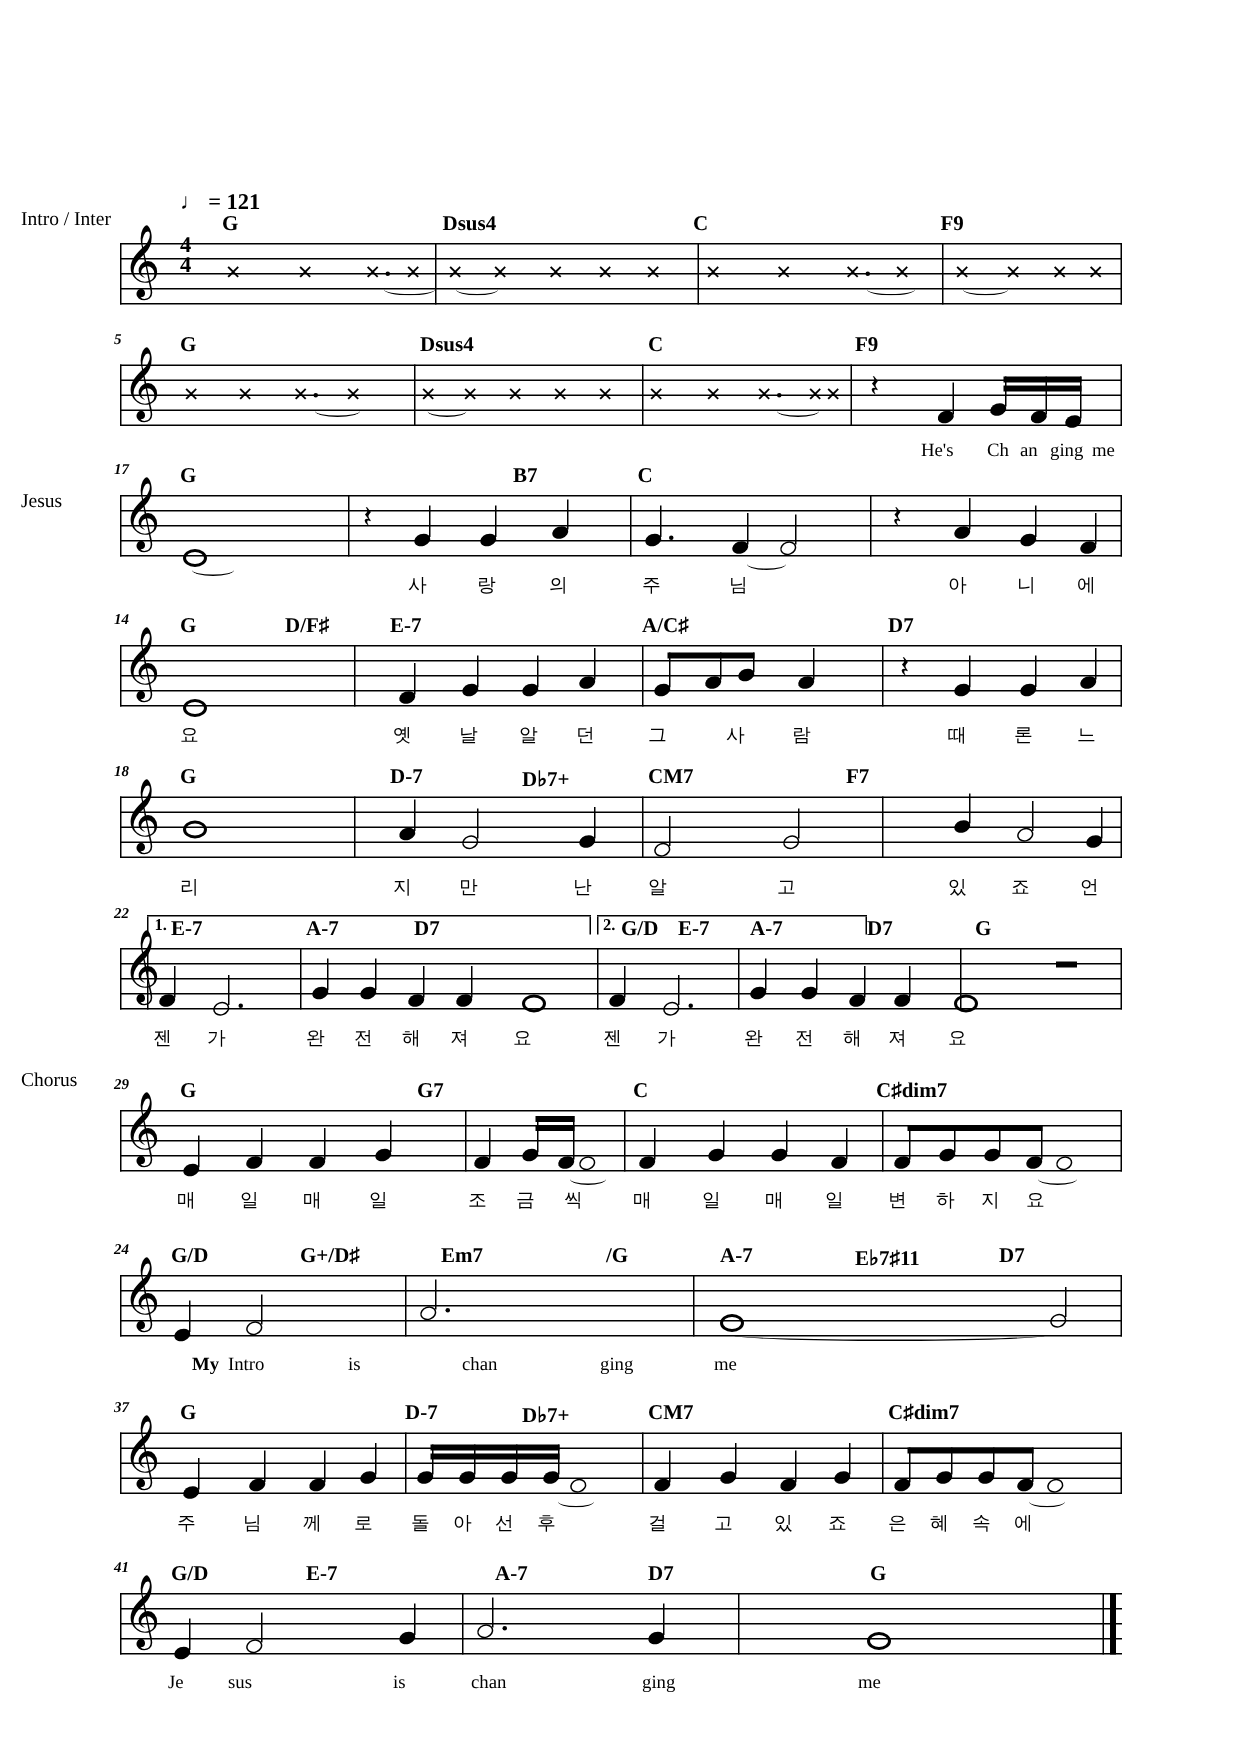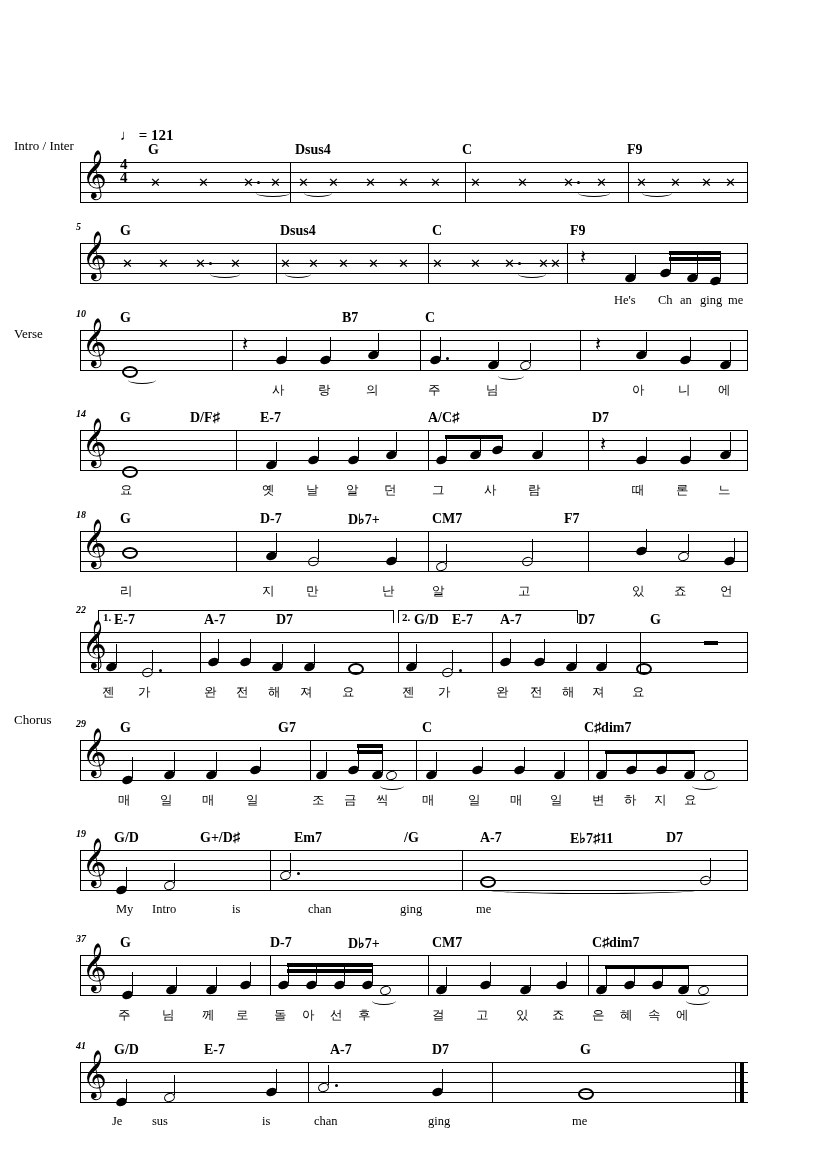--- a/index.html
+++ b/index.html
@@ -175,23 +175,23 @@
     <div class="beam" style="left:589px;top:8px;width:52px;"></div>
     <div class="beam" style="left:589px;top:14px;width:52px;"></div>
 
     <div class="lyric" style="left:534px;top:50px;">He's</div>
     <div class="lyric" style="left:578px;top:50px;">Ch</div>
     <div class="lyric" style="left:600px;top:50px;">an</div>
     <div class="lyric" style="left:620px;top:50px;">ging</div>
     <div class="lyric" style="left:648px;top:50px;">me</div>
   </div>
 
-  <div class="section-label" style="left:14px;top:326px;">Verse</div>
+  <div class="section-label" style="left:14px;top:326px;">Jesus</div>
   <div class="system" style="top:330px;height:62px;">
-    <div class="meas-num" style="left:-4px;top:-22px;">10</div>
+    <div class="meas-num" style="left:-4px;top:-22px;">17</div>
     <div class="staff">
       <div class="ln ln0"></div>
         <div class="ln ln1"></div>
         <div class="ln ln2"></div>
         <div class="ln ln3"></div>
         <div class="ln ln4"></div>
     </div>
     <div class="clef">𝄞</div>
     <div class="barline" style="left:0px"></div>
     <div class="barline" style="left:152px"></div>
@@ -516,21 +516,21 @@
     <div class="lyric" style="left:388px;top:52px;">일</div>
     <div class="lyric" style="left:430px;top:52px;">매</div>
     <div class="lyric" style="left:470px;top:52px;">일</div>
     <div class="lyric" style="left:512px;top:52px;">변</div>
     <div class="lyric" style="left:544px;top:52px;">하</div>
     <div class="lyric" style="left:574px;top:52px;">지</div>
     <div class="lyric" style="left:604px;top:52px;">요</div>
   </div>
 
   <div class="system" style="top:850px;height:62px;">
-    <div class="meas-num" style="left:-4px;top:-22px;">19</div>
+    <div class="meas-num" style="left:-4px;top:-22px;">24</div>
     <div class="staff">
       <div class="ln ln0"></div>
         <div class="ln ln1"></div>
         <div class="ln ln2"></div>
         <div class="ln ln3"></div>
         <div class="ln ln4"></div>
     </div>
     <div class="clef">𝄞</div>
     <div class="barline" style="left:0px"></div>
     <div class="barline" style="left:190px"></div>
@@ -552,21 +552,21 @@
 
     <div class="nh open" style="left:200px;top:21px;"></div>
       <div class="stem" style="left:210px;top:3px;height:20px;"></div>
     <div class="dot" style="left:217px;top:22px;"></div>
 
     <div class="nh whole" style="left:400px;top:26px;"></div>
     <div class="tie" style="left:408px;top:36px;width:210px;"></div>
     <div class="nh open" style="left:620px;top:26px;"></div>
       <div class="stem" style="left:630px;top:8px;height:20px;"></div>
 
-    <div class="lyric" style="left:36px;top:52px;">My</div>
+    <div class="lyric" style="left:48px;top:52px;font-weight:bold;">My</div>
     <div class="lyric" style="left:72px;top:52px;">Intro</div>
     <div class="lyric" style="left:152px;top:52px;">is</div>
     <div class="lyric" style="left:228px;top:52px;">chan</div>
     <div class="lyric" style="left:320px;top:52px;">ging</div>
     <div class="lyric" style="left:396px;top:52px;">me</div>
   </div>
 
   <div class="system" style="top:955px;height:62px;">
     <div class="meas-num" style="left:-4px;top:-22px;">37</div>
     <div class="staff">

